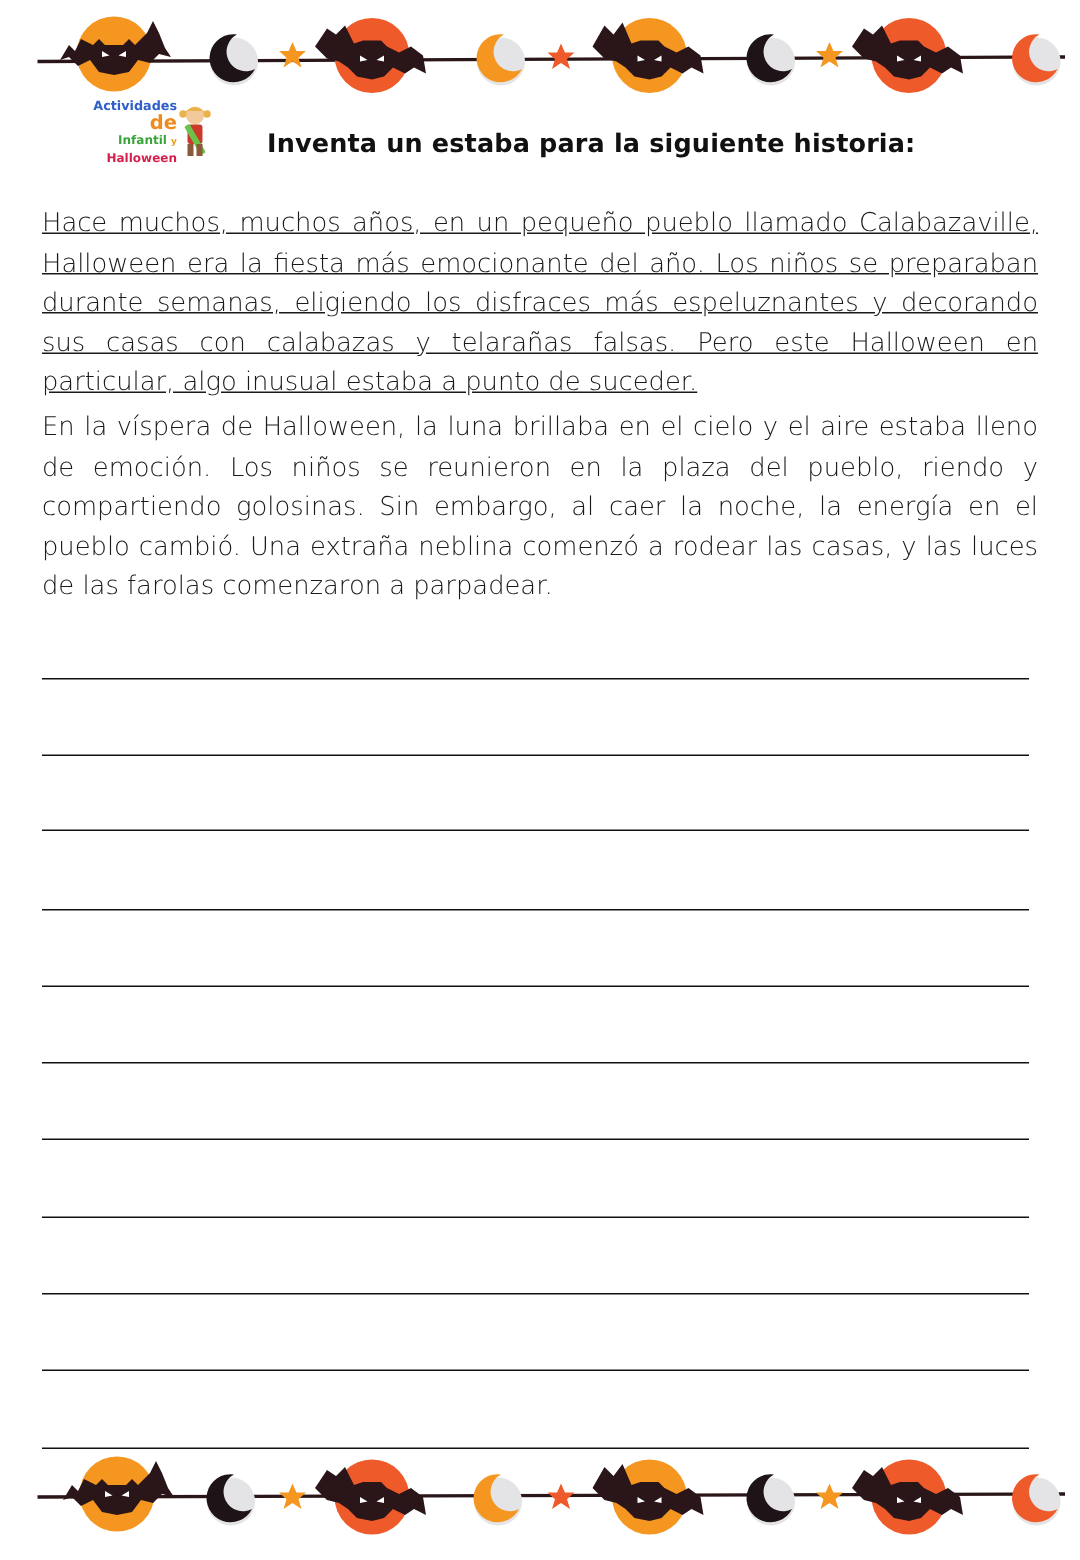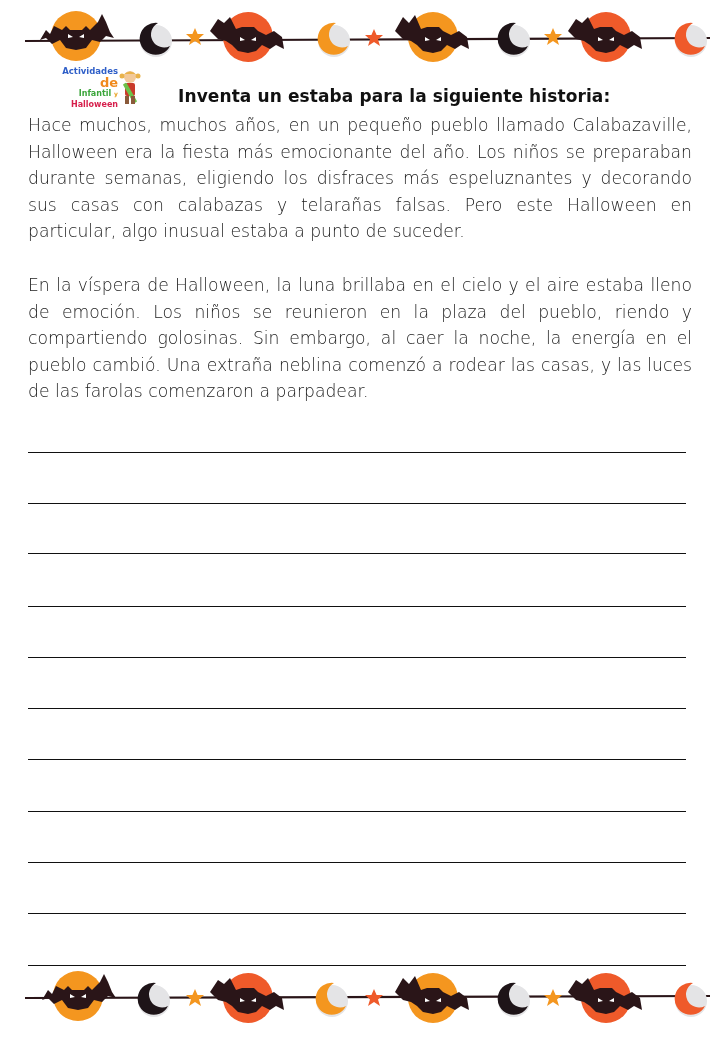--- a/index.html
+++ b/index.html
@@ -14,21 +14,21 @@
   .logo-l1 { color: #2f5fc8; font-size: 8.5px; }
   .logo-l2 { color: #f08a1c; font-size: 13px; }
   .logo-l3 .a { color: #3aa53a; margin-left: 37px; }
   .logo-l3 .b { color: #e8a020; font-size: 6px; }
   .logo-l3 .c { color: #d61f4c; }
   .logo-kid { position: absolute; left: 100px; top: 2px; width: 24px; height: 40px; }
   .title { position: absolute; left: 178px; top: 86px; font-size: 17px; font-weight: bold;
            font-family: "DejaVu Sans", sans-serif; letter-spacing: 0.1px; color: #111; white-space: nowrap; }
   .story { position: absolute; left: 28px; width: 664px; font-size: 17.2px; line-height: 26.5px;
            text-align: justify; font-family: "DejaVu Sans", sans-serif; font-weight: 300; color: #1a1a1a; }
-  .story.p1 { top: 112px; }
+  .story.p1 { top: 136px; text-decoration: underline; }
   .story.p2 { top: 272px; }
   .write-line { position: absolute; left: 28px; width: 658px; height: 0; border-top: 1.5px solid #111; }
 </style>
 </head>
 <body>
 
 <svg class="garland top" viewBox="0 0 720 70">
   <g>
     <line x1="25" y1="41" x2="710" y2="38" stroke="#2a1518" stroke-width="2.2"></line>
   </g>

